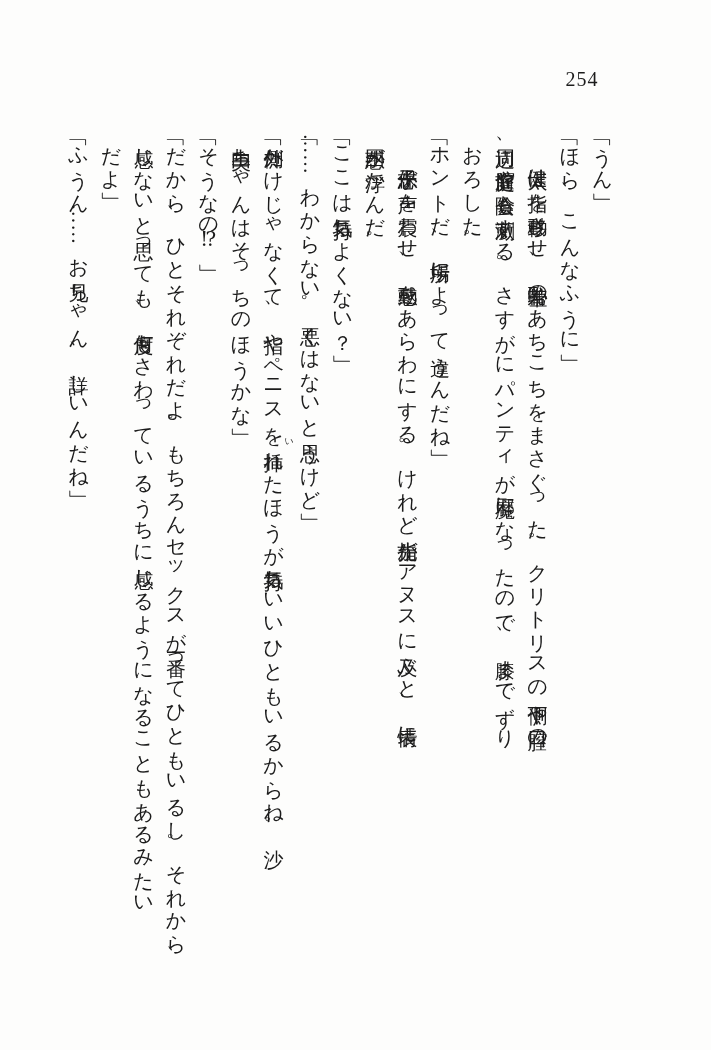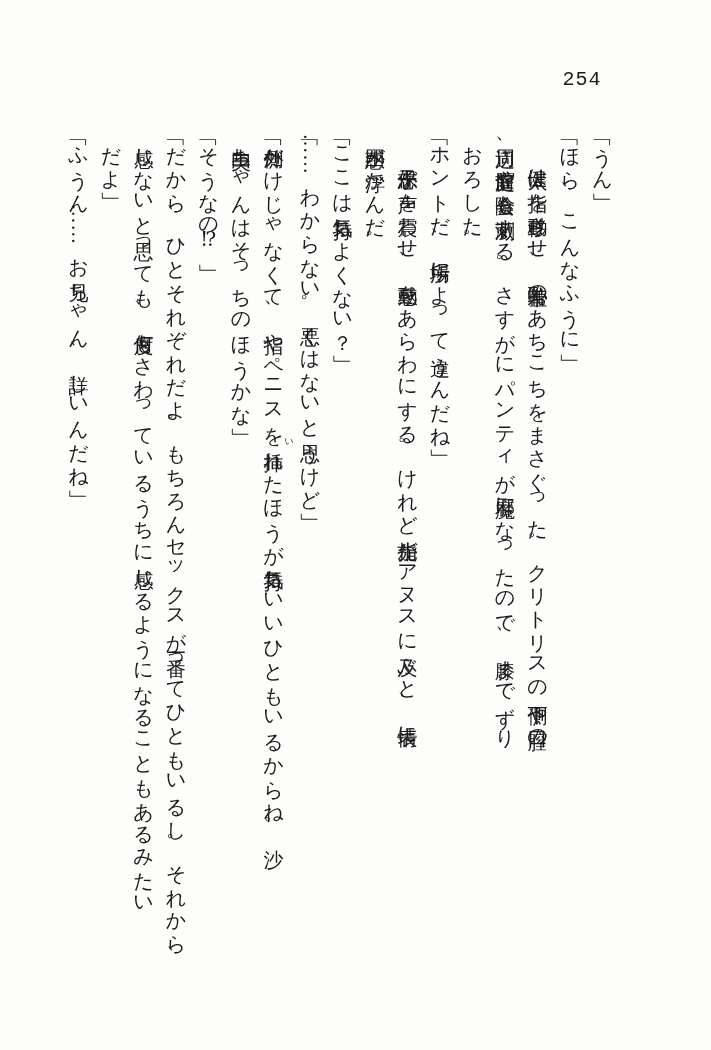--- a/index.html
+++ b/index.html
@@ -23,21 +23,20 @@
   
   .page-number {
     position: absolute;
     top: 68px;
     left: 561px;
     width: 42px;
     text-align: center;
     font-size: 20px;
     letter-spacing: 1px;
     color: var(--ink, #1c1c1c);
-    font-family: Liberation Mono, monospace;
   }
 
   
   .text-block {
     position: absolute;
     top: 133px;
     right: 92px;
     height: 815px;
     writing-mode: vertical-rl;
     text-orientation: mixed;

